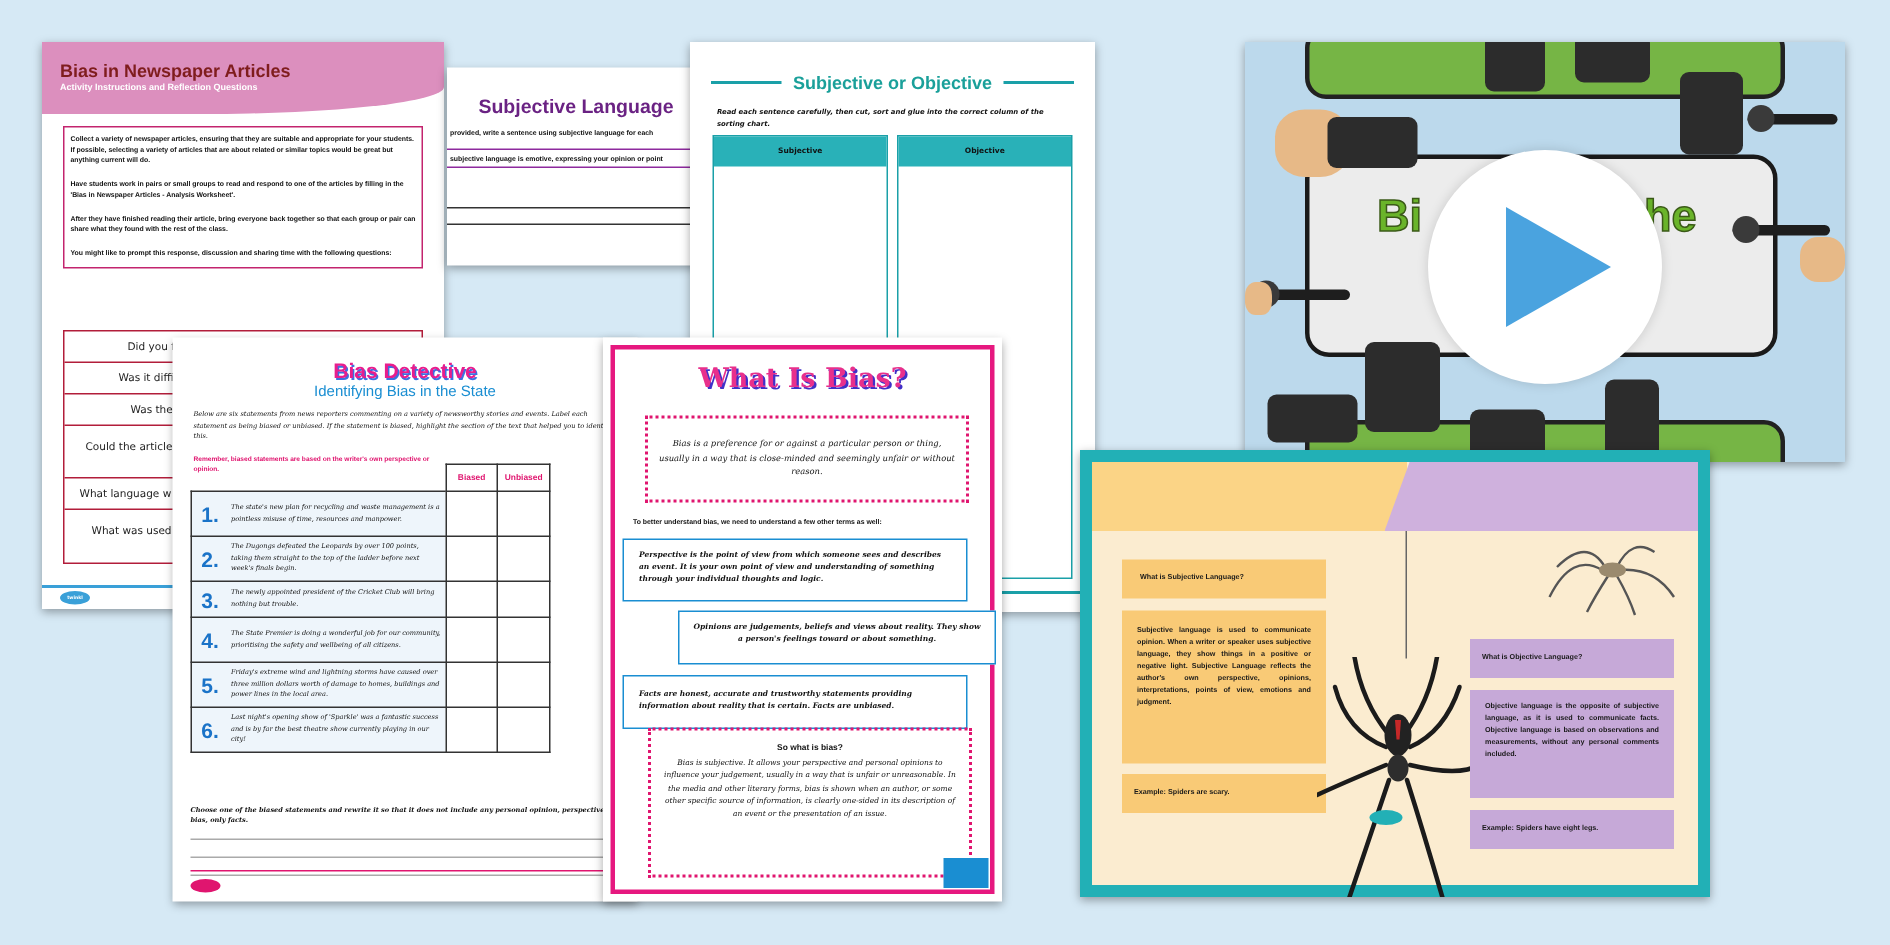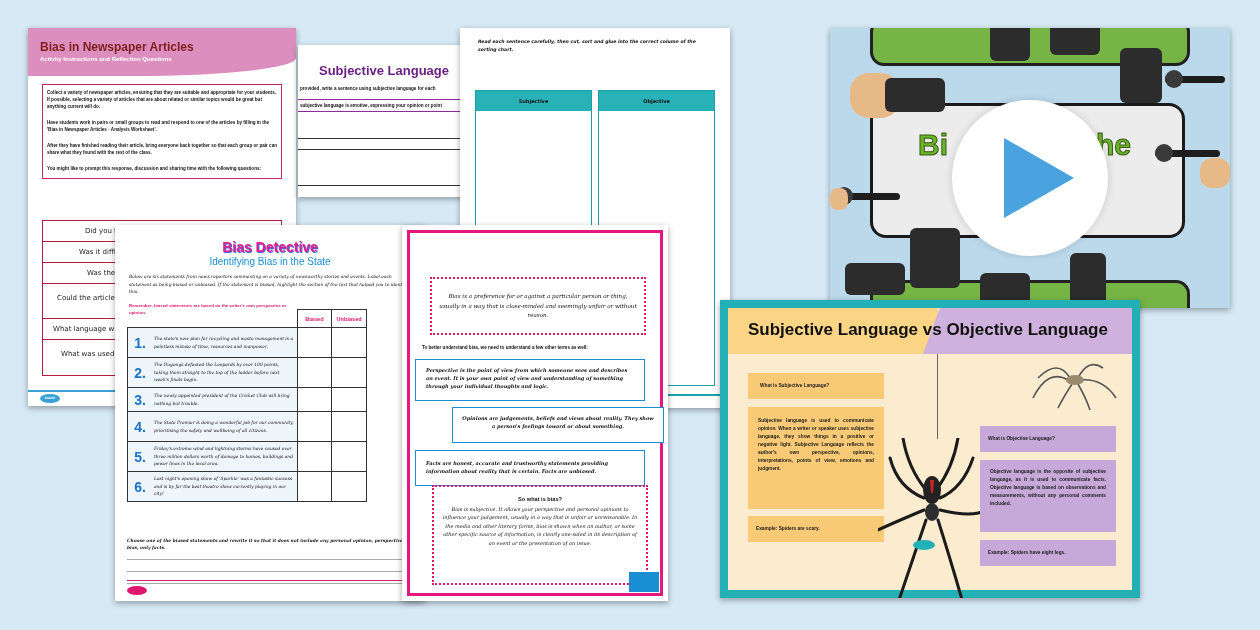--- a/index.html
+++ b/index.html
@@ -17,21 +17,21 @@
   #s1 .box { margin: 8px 14px 0; border: 1.5px solid #c3246e; padding: 4px 4px; font-size: 4.6px; line-height: 7px; color: #111; font-weight: bold; }
   #s1 .box p { margin-bottom: 9px; }
   #s1 .qtable { position: absolute; left: 14px; top: 192px; width: 240px; border: 1px solid #b21d3a; }
   #s1 .qtable div { border-bottom: 1px solid #b21d3a; font-size: 7px; text-align: center; height: 21px; line-height: 21px; color: #222; padding-left: 40px; text-align: left; }
   #s1 .qtable div.tall { height: 35px; line-height: 28px; }
   #s1 .qtable div:last-child { border-bottom: none; }
   #s1 .foot { position: absolute; left: 0; right: 0; bottom: 14px; border-top: 2px solid #3aa0d8; }
   .logo { position: absolute; width: 20px; height: 9px; border-radius: 50%; font-size: 3px; color: #fff; text-align: center; line-height: 9px; font-weight: bold; }
 
   
-  #s2 { left: 298px; top: 45px; width: 172px; height: 152px; }
+  #s2 { left: 298px; top: 45px; width: 172px; height: 132px; }
   #s2 h1 { font-size: 13px; color: #6a2283; text-align: center; margin-top: 18px; font-family: "Liberation Sans", sans-serif; }
   #s2 .inst { font-size: 4.6px; font-weight: bold; margin-top: 8px; padding: 0 2px; white-space: nowrap; color: #111; }
   #s2 .inst2 { border-top: 1px solid #8e2a9e; border-bottom: 1px solid #8e2a9e; margin-top: 8px; padding: 3px 2px; font-size: 4.6px; font-weight: bold; white-space: nowrap; color: #111; }
   #s2 .line { position: absolute; left: 0; right: 0; border-top: 1px solid #333; }
 
   
   #s3 { left: 460px; top: 28px; width: 270px; height: 380px; }
   #s3 .title { display: flex; align-items: center; margin: 20px 14px 0; }
   #s3 .title .bar { flex: 1; height: 2px; background: #1aa0a8; }
   #s3 .title h1 { font-size: 12px; color: #1aa09a; margin: 0 8px; font-family: "Liberation Sans", sans-serif; }
@@ -124,20 +124,25 @@
   <h1>Subjective Language</h1>
   <div class="inst sans">provided, write a sentence using subjective language for each</div>
   <div class="inst2 sans">subjective language is emotive, expressing your opinion or point</div>
   <div class="line" style="top:93px"></div>
   <div class="line" style="top:104px"></div>
   <div class="line" style="top:140px"></div>
   <div class="line" style="top:152px"></div>
 </div>
 
 <div class="sheet" id="s3">
+  <div class="title">
+    <div class="bar"></div>
+    <h1>Subjective or Objective</h1>
+    <div class="bar"></div>
+  </div>
   <div class="inst" style="font-style:italic">Read each sentence carefully, then cut, sort and glue into the correct column of the sorting chart.</div>
   <div class="cols">
     <div class="col">
       <div class="ch">Subjective</div>
     </div>
     <div class="col">
       <div class="ch">Objective</div>
     </div>
   </div>
   <div class="foot"></div>
@@ -196,20 +201,21 @@
   <div class="rewrite serif">Choose one of the biased statements and rewrite it so that it does not include any personal opinion, perspective or bias, only facts.</div>
   <div class="wl" style="top:334px"></div>
   <div class="wl" style="top:346px"></div>
   <div class="wl" style="top:358px"></div>
   <div class="foot"></div>
   <div class="logo" style="left:12px; bottom:6px; background:#e0156f;"></div>
 </div>
 
 <div class="sheet" id="s5">
   <div class="frame"></div>
+  <h1>What Is Bias?</h1>
   <div class="def serif">Bias is a preference for or against a particular person or thing, usually in a way that is close-minded and seemingly unfair or without reason.</div>
   <div class="intro sans">To better understand bias, we need to understand a few other terms as well:</div>
   <div class="bx serif" style="left:13px; top:134px; width:230px; height:42px; padding:6px 10px;">Perspective is the point of view from which someone sees and describes an event. It is your own point of view and understanding of something through your individual thoughts and logic.</div>
   <div class="bx serif" style="left:50px; top:182px; width:212px; height:36px; padding:6px 8px; text-align:center;">Opinions are judgements, beliefs and views about reality. They show a person's feelings toward or about something.</div>
   <div class="bx serif" style="left:13px; top:225px; width:230px; height:36px; padding:8px 10px;">Facts are honest, accurate and trustworthy statements providing information about reality that is certain. Facts are unbiased.</div>
   <div class="so serif">
     <b class="sans">So what is bias?</b>
     <span>Bias is subjective. It allows your perspective and personal opinions to influence your judgement, usually in a way that is unfair or unreasonable. In the media and other literary forms, bias is shown when an author, or some other specific source of information, is clearly one-sided in its description of an event or the presentation of an issue.</span>
   </div>
   <div class="tlogo"></div>
@@ -237,21 +243,20 @@
   <div class="hand" style="left:0px; top:160px; width:18px; height:22px;"></div>
   <div class="play">
     <div class="tri"></div>
   </div>
 </div>
 
 <div class="sheet" id="s7">
   <div class="inner">
     <div class="hl"></div>
     <div class="hr"></div>
-    <h1>Subjective Language vs Objective Language</h1>
     <div class="thread"></div>
     <div class="ob sans" style="left:20px; top:65px; width:136px; height:26px; padding:9px 12px;">What is Subjective Language?</div>
     <div class="ob sans" style="left:20px; top:99px; width:136px; height:102px; padding:10px 10px; text-align:justify;">Subjective language is used to communicate opinion. When a writer or speaker uses subjective language, they show things in a positive or negative light. Subjective Language reflects the author's own perspective, opinions, interpretations, points of view, emotions and judgment.</div>
     <div class="ob sans" style="left:20px; top:208px; width:136px; height:26px; padding:9px 8px;">Example: Spiders are scary.</div>
     <svg style="position:absolute; left:150px; top:130px;" width="110" height="170" viewBox="0 0 110 170">
       <g stroke="#1b1b1b" stroke-width="3" fill="none" stroke-linecap="round">
         <path d="M48 52 Q30 30 25 0"></path>
           <path d="M58 52 Q75 30 80 0"></path>
         <path d="M46 60 Q20 50 12 20"></path>
           <path d="M62 60 Q85 50 95 20"></path>

